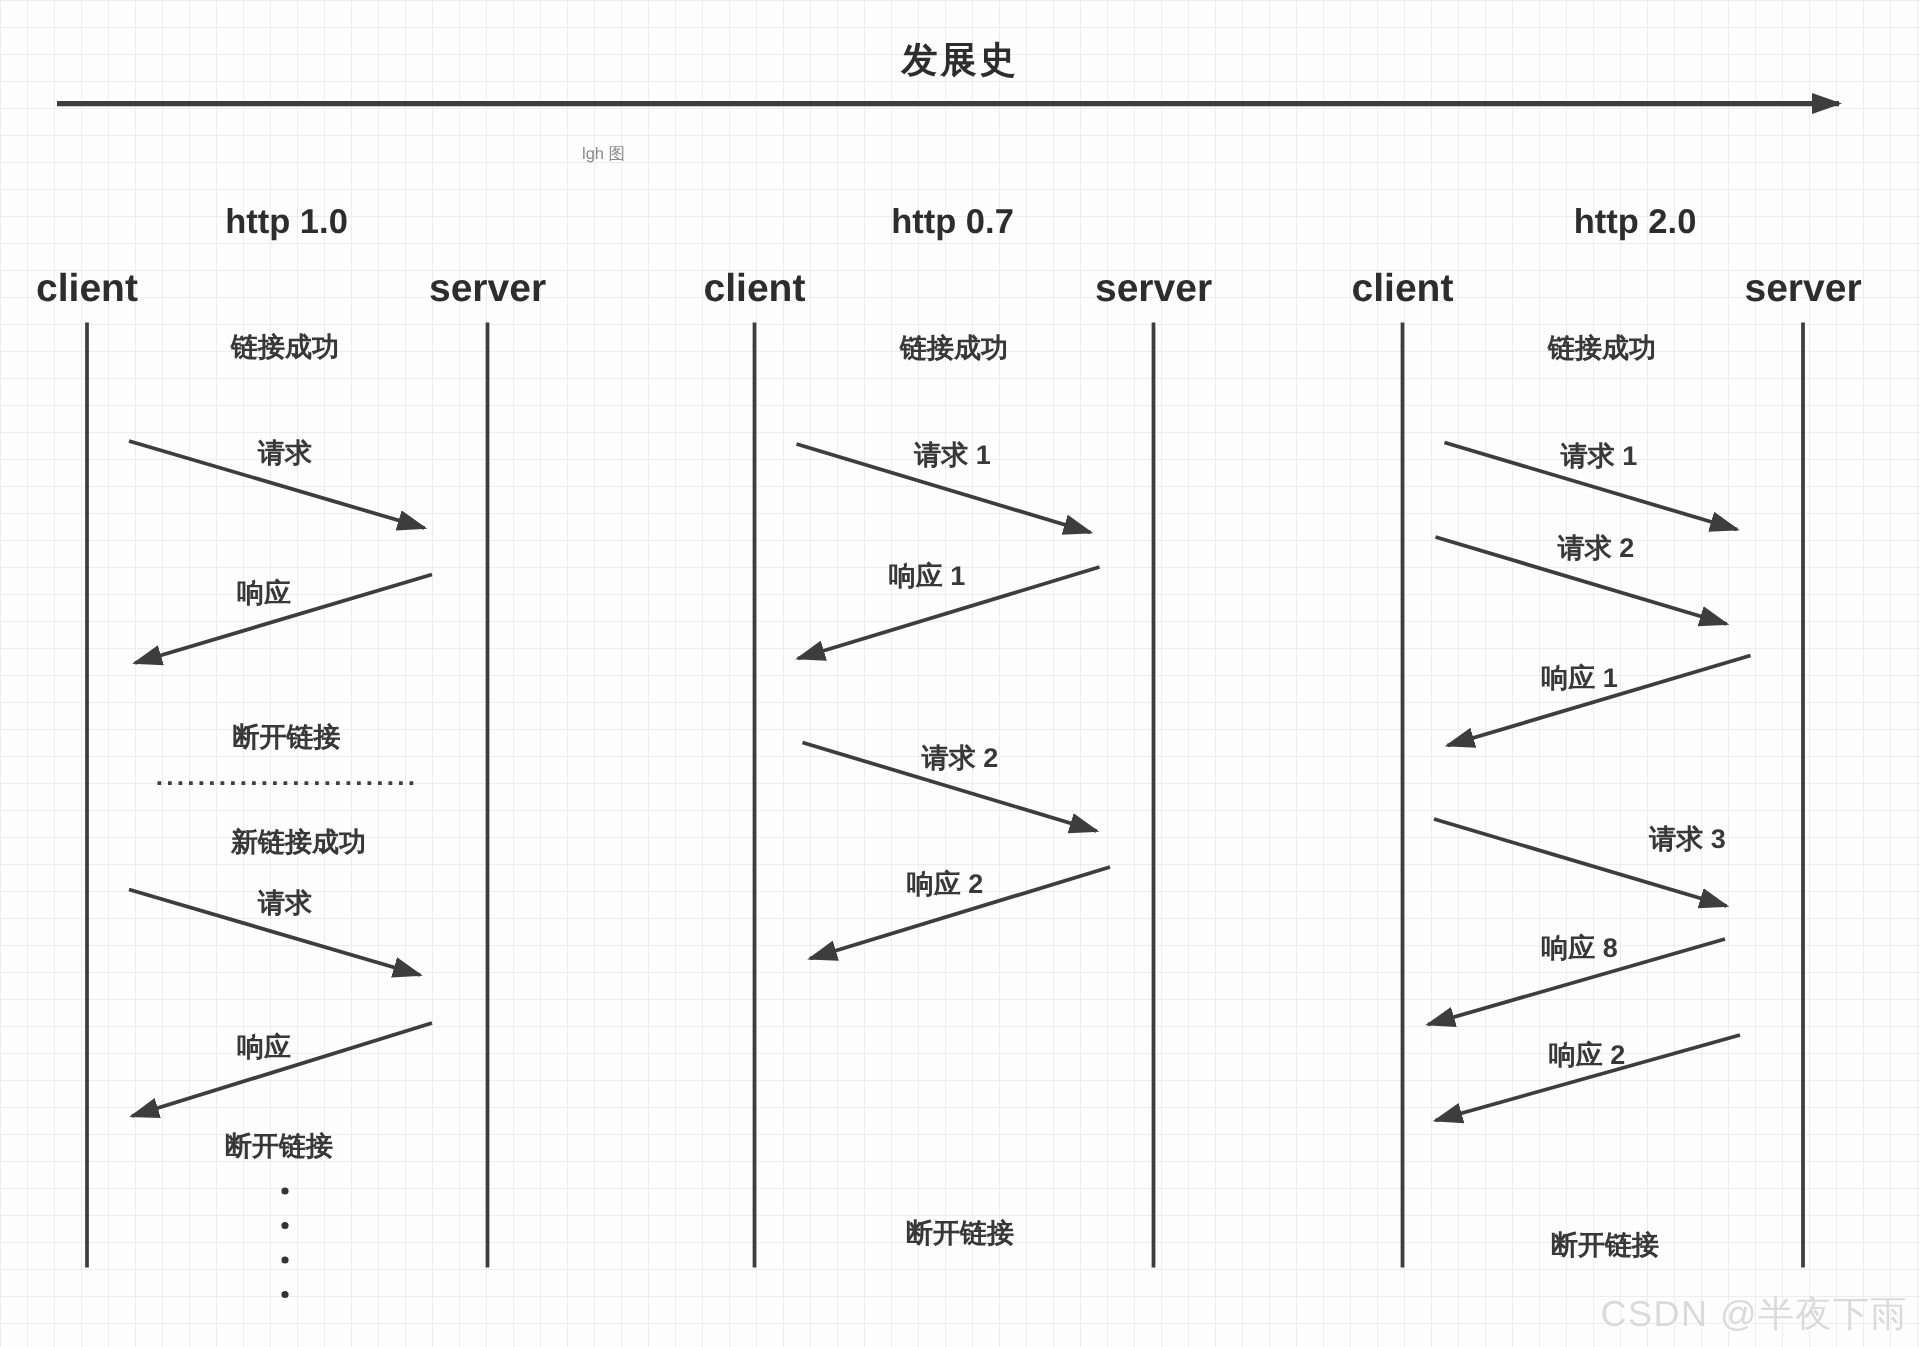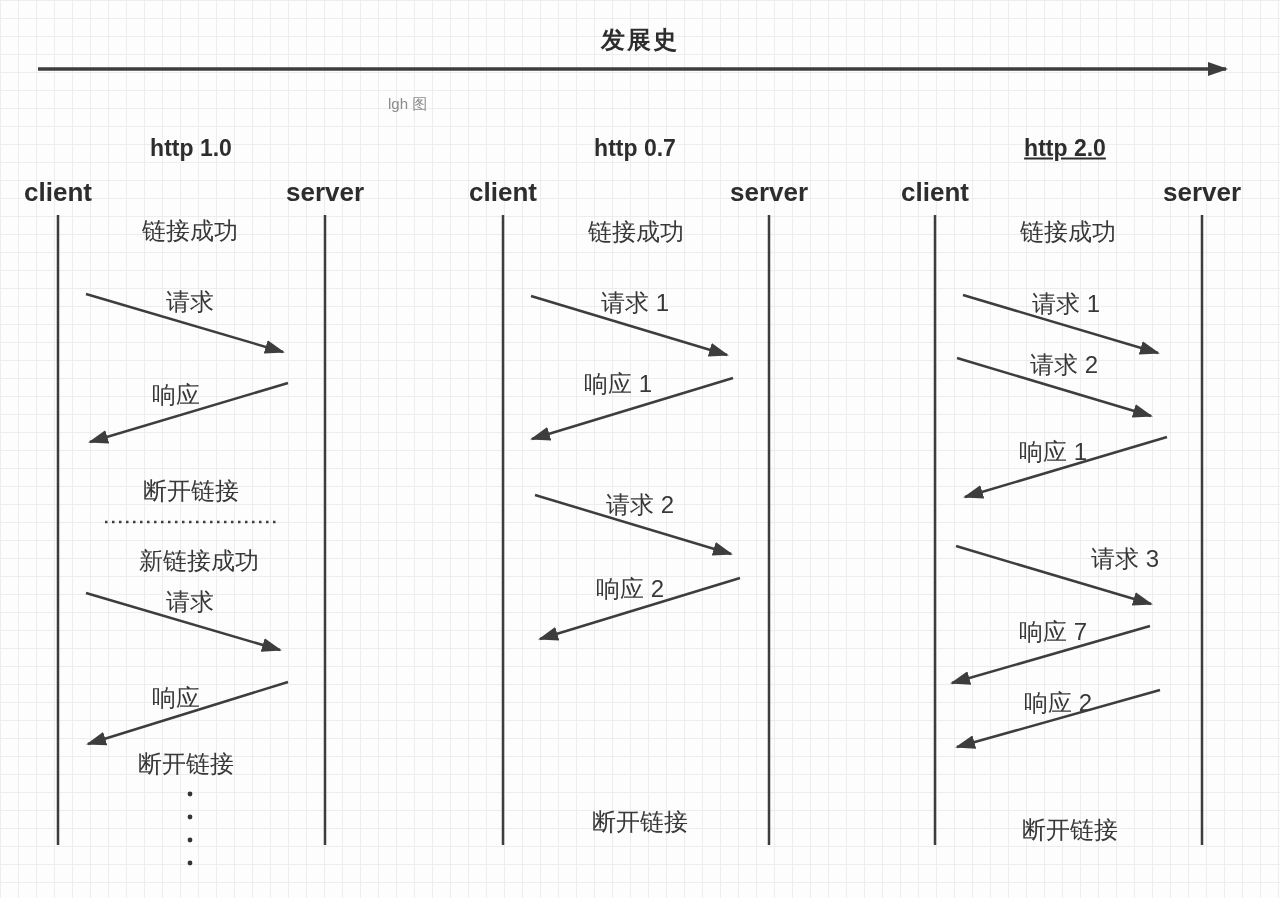--- a/index.html
+++ b/index.html
@@ -10,33 +10,33 @@
                      linear-gradient(90deg,#ededed 1px,transparent 1px);
     background-size:18px 18px;
     font-family:"Liberation Sans","DejaVu Sans",sans-serif;
     color:#2e2e2e;
   }
   .page-title{
     position:absolute;top:24px;left:0;width:100%;text-align:center;
     font-size:24px;font-weight:bold;letter-spacing:2px;color:#2d2d2d;
   }
   .note-label{
-    position:absolute;left:388px;top:95px;font-size:15px;color:#8b8b8b;
+    position:absolute;left:388px;top:95px;font-size:11px;color:#8b8b8b;
   }
   .watermark{
     position:absolute;right:8px;bottom:6px;font-size:24px;color:#dadada;
     letter-spacing:1px;text-shadow:0 1px 0 #ffffff;
   }
   .lines-layer{position:absolute;left:0;top:0;}
   .abs-label{
     position:absolute;transform:translate(-50%,-50%);white-space:nowrap;
   }
   .diagram-title{font-size:23px;font-weight:bold;color:#2d2d2d;}
   .actor-label{font-size:26px;font-weight:bold;color:#2d2d2d;}
-  .message-label{font-size:24px;font-weight:400;color:#383838;}
+  .message-label{font-size:18px;font-weight:700;color:#383838;}
   .timeline-line{stroke:#3d3d3d;stroke-width:3.5;}
   .lifeline{stroke:#3d3d3d;stroke-width:2.5;}
   .msg-line{stroke:#3d3d3d;stroke-width:2.5;}
   .divider-line{stroke:#3f3f3f;stroke-width:2.5;stroke-dasharray:2.5 4.5;}
   .dot{fill:#333333;}
 </style>
 </head>
 <body>
 
 <div class="canvas">
@@ -94,26 +94,27 @@
         <div class="abs-label actor-label" style="left: 503px; top: 192px;">client</div>
         <div class="abs-label actor-label" style="left: 769px; top: 192px;">server</div>
         <div class="abs-label message-label" style="left: 636px; top: 232px;">链接成功</div>
         <div class="abs-label message-label" style="left: 635px; top: 303px;">请求 1</div>
         <div class="abs-label message-label" style="left: 618px; top: 384px;">响应 1</div>
         <div class="abs-label message-label" style="left: 640px; top: 505px;">请求 2</div>
         <div class="abs-label message-label" style="left: 630px; top: 589px;">响应 2</div>
         <div class="abs-label message-label" style="left: 640px; top: 822px;">断开链接</div>
       </div>
       <div>
-        <div class="abs-label diagram-title" style="left: 1065px; top: 148px; text-decoration: underline;">http 2.0</div>
+        <div class="abs-label diagram-title" style="left: 1090px; top: 148px;">http 2.0</div>
         <div class="abs-label actor-label" style="left: 935px; top: 192px;">client</div>
         <div class="abs-label actor-label" style="left: 1202px; top: 192px;">server</div>
         <div class="abs-label message-label" style="left: 1068px; top: 232px;">链接成功</div>
         <div class="abs-label message-label" style="left: 1066px; top: 304px;">请求 1</div>
         <div class="abs-label message-label" style="left: 1064px; top: 365px;">请求 2</div>
         <div class="abs-label message-label" style="left: 1053px; top: 452px;">响应 1</div>
         <div class="abs-label message-label" style="left: 1125px; top: 559px;">请求 3</div>
-        <div class="abs-label message-label" style="left: 1053px; top: 632px;">响应 7</div>
+        <div class="abs-label message-label" style="left: 1053px; top: 632px;">响应 8</div>
         <div class="abs-label message-label" style="left: 1058px; top: 703px;">响应 2</div>
         <div class="abs-label message-label" style="left: 1070px; top: 830px;">断开链接</div>
       </div>
     </div>
+  <div class="watermark">CSDN @半夜下雨</div>
 </div>
 
 </body></html>

